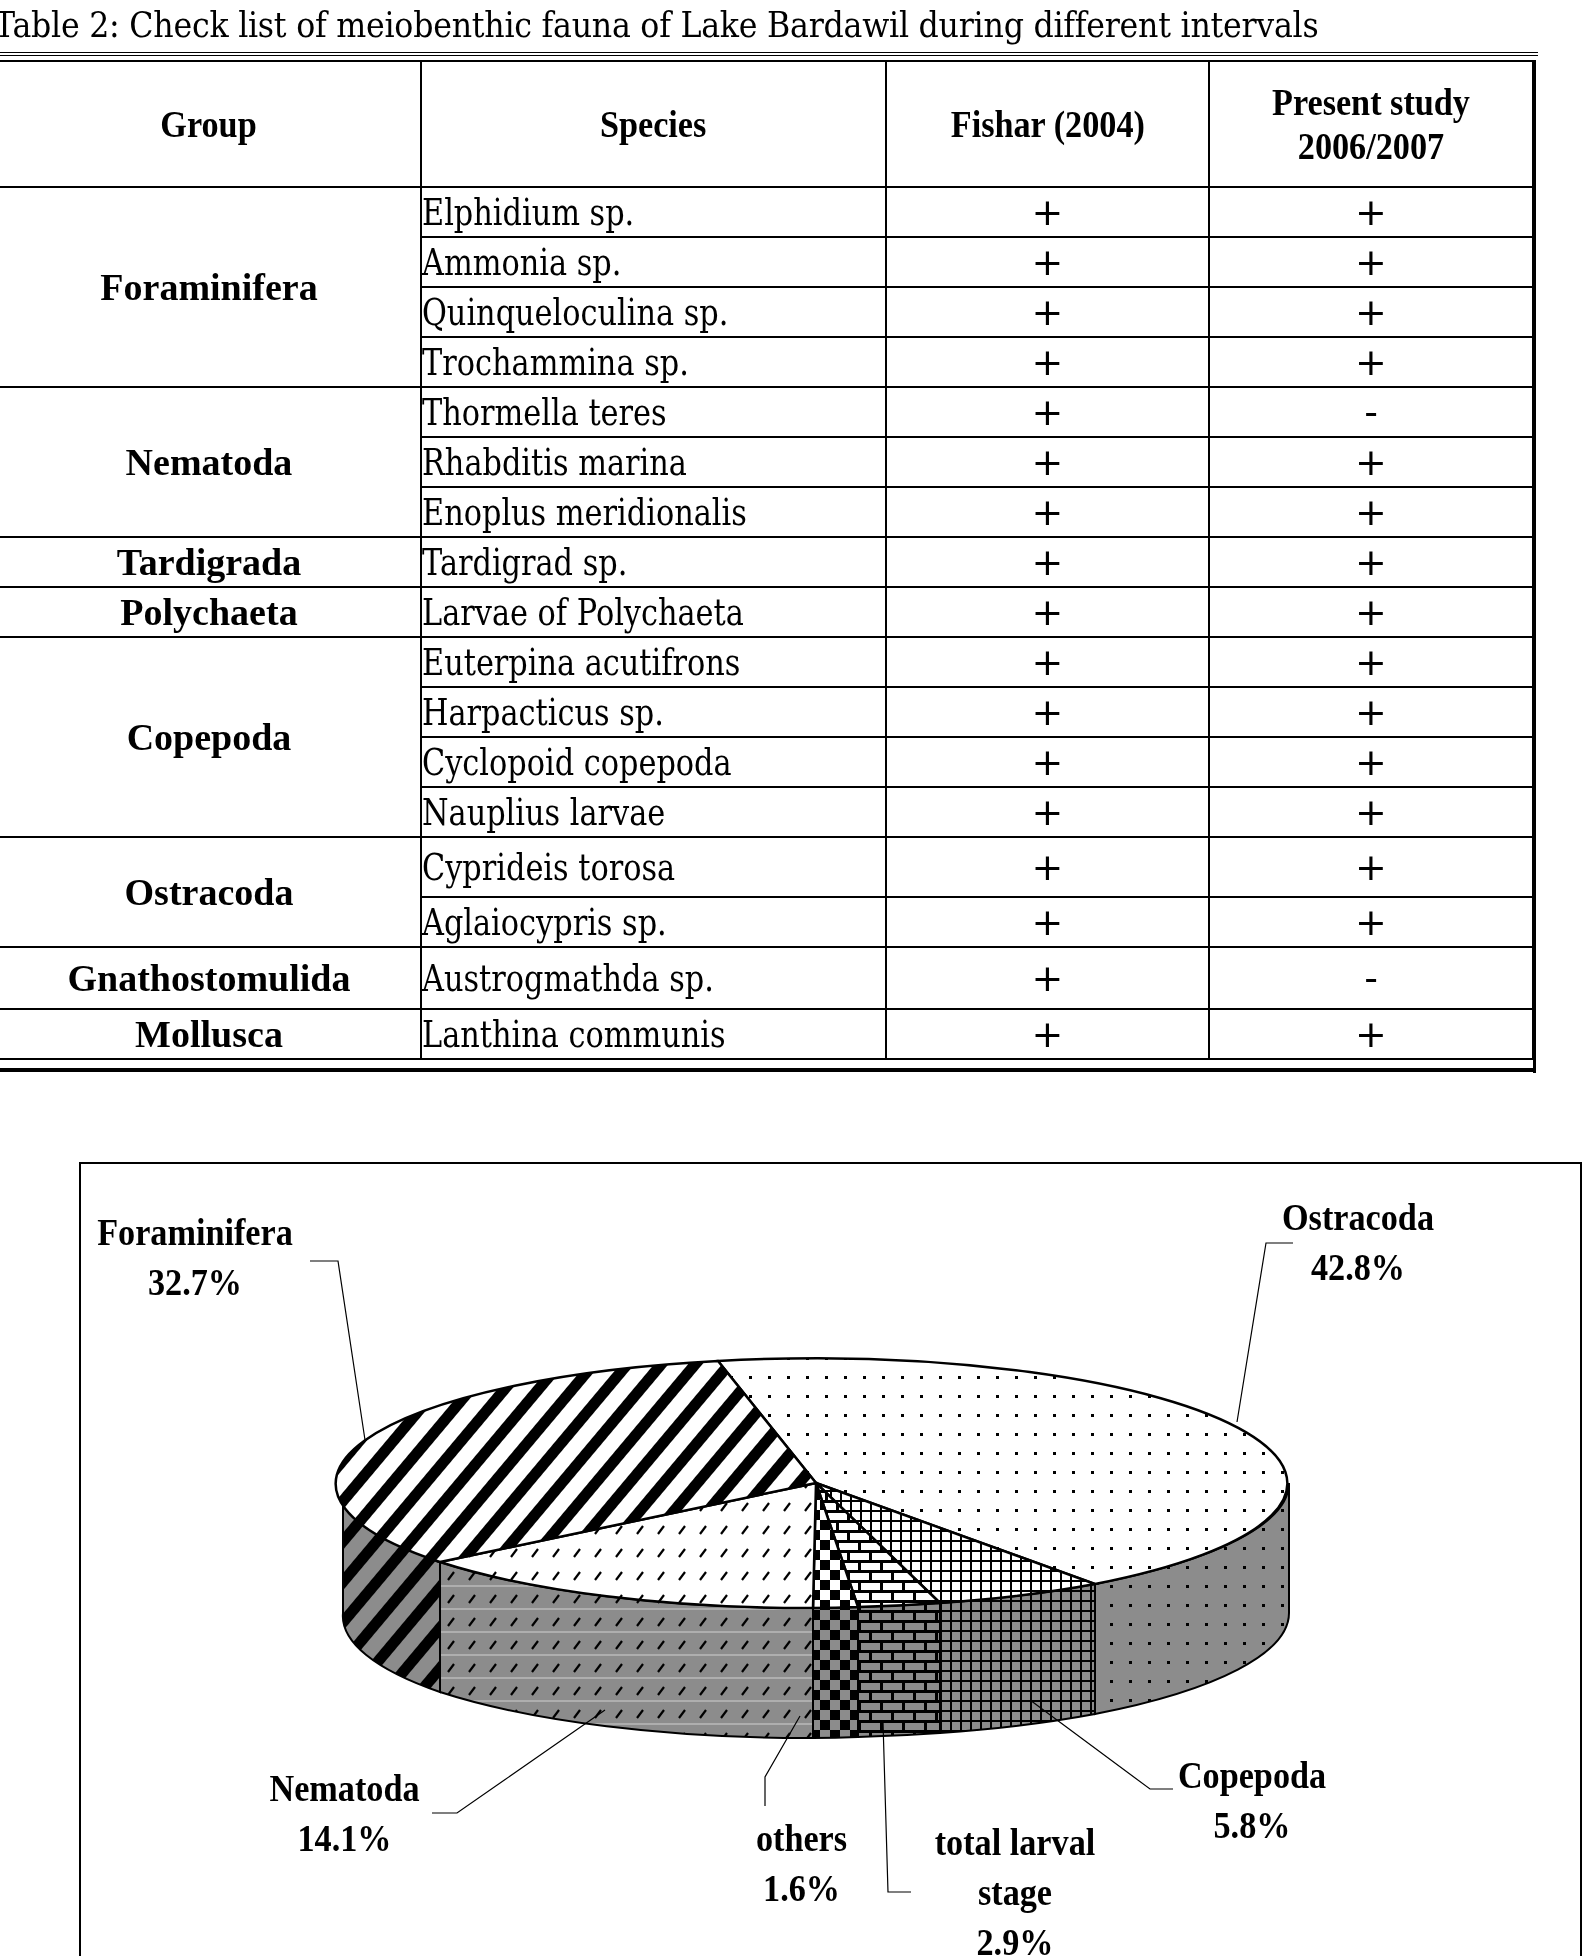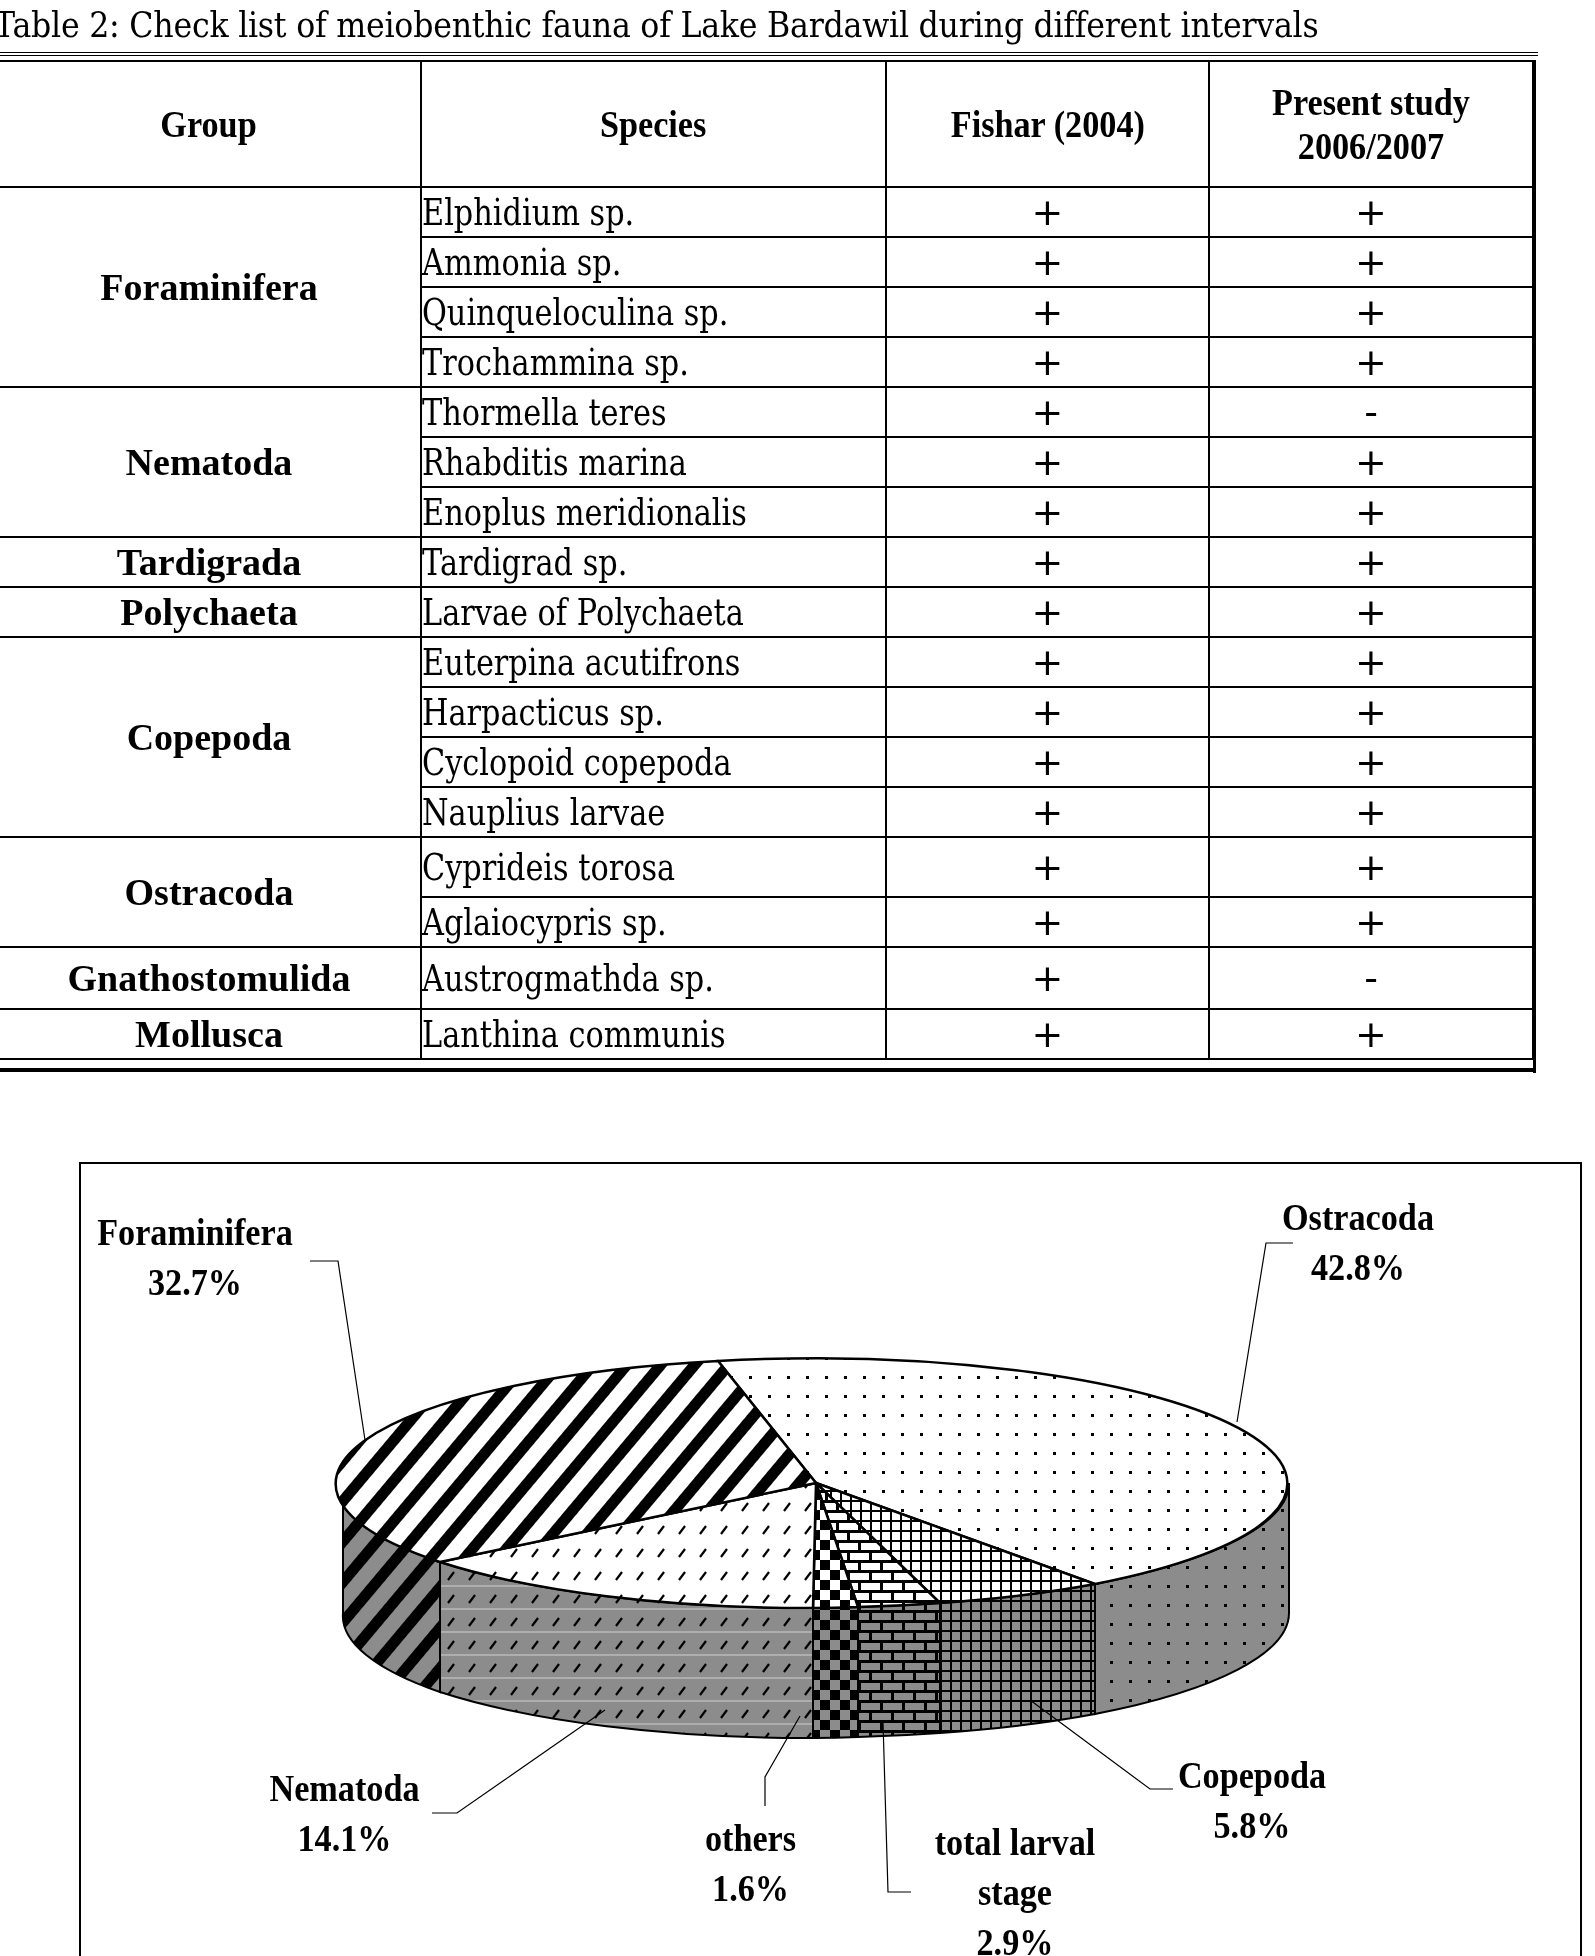--- a/index.html
+++ b/index.html
@@ -267,21 +267,21 @@
     <span>32.7%</span>
 </div>
 <div class="lbl" style="left:1248px; top:1192px; width:220px;">
   <span>Ostracoda</span>
     <span>42.8%</span>
 </div>
 <div class="lbl" style="left:232px; top:1763px; width:225px;">
   <span>Nematoda</span>
     <span>14.1%</span>
 </div>
-<div class="lbl" style="left:688px; top:1813px; width:125px;">
+<div class="lbl" style="left:739px; top:1813px; width:125px;">
   <span>others</span>
     <span>1.6%</span>
 </div>
 <div class="lbl" style="left:915px; top:1817px; width:200px;">
   <span>total larval</span>
     <span>stage</span>
     <span>2.9%</span>
 </div>
 <div class="lbl" style="left:1157px; top:1750px; width:190px;">
   <span>Copepoda</span>

